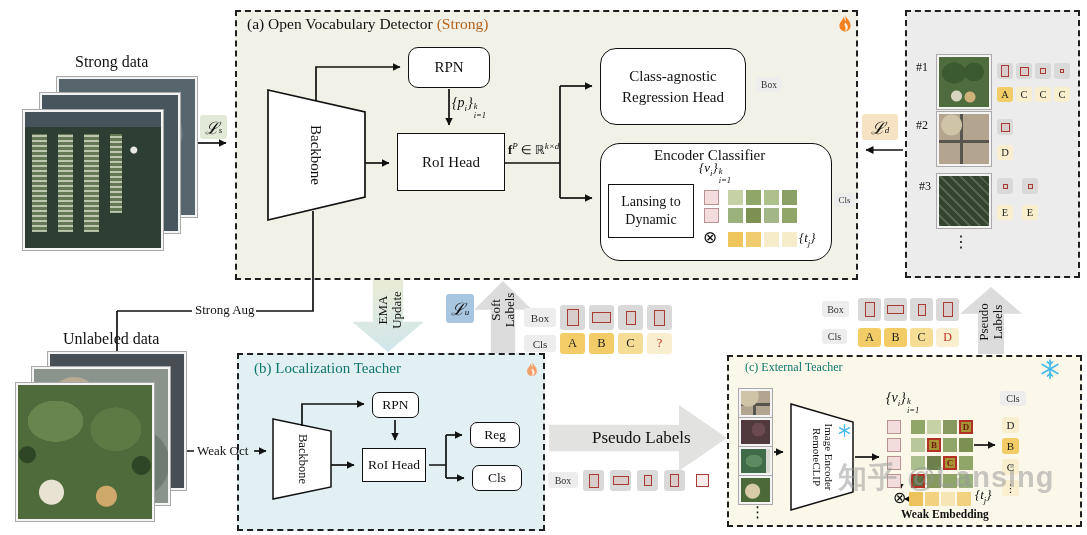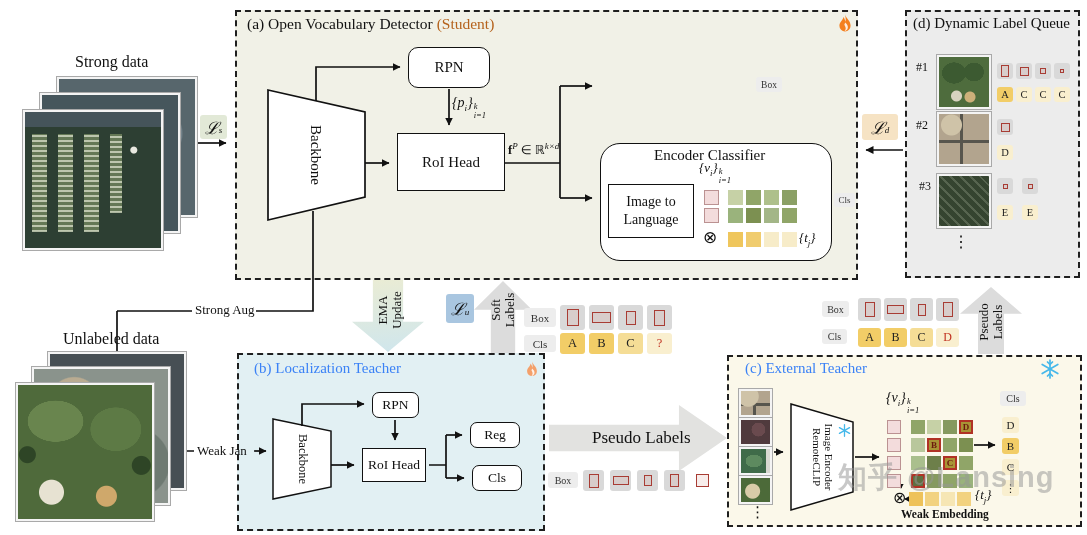--- a/index.html
+++ b/index.html
@@ -3,21 +3,21 @@
 <meta charset="utf-8">
 <style>
   *{box-sizing:border-box;margin:0;padding:0}
   body{margin:0;background:#fff}
   .stage{position:relative;width:1087px;height:535px;background:#fff;font-family:"Liberation Serif",serif;color:#111;overflow:hidden}
   .abs{position:absolute;z-index:3}
   .panel{position:absolute;border:2px dashed #1f1f1f;z-index:0}
   .box{position:absolute;background:#fff;border:1.6px solid #111;display:flex;align-items:center;justify-content:center;text-align:center;z-index:3;font-family:"Liberation Serif",serif}
   .rbox{border-radius:10px}
   .t{position:absolute;z-index:3;font-family:"Liberation Serif",serif;white-space:nowrap}
-  .teal{color:#3b82f6}
+  .teal{color:#0f766e}
   .accent{color:#b5621c}
   .tag{position:absolute;z-index:3;background:#ededed;border-radius:3px;color:#333;display:flex;align-items:center;justify-content:center;font-family:"Liberation Serif",serif}
   .lossbadge{position:absolute;z-index:3;display:flex;align-items:center;justify-content:center;border-radius:3px;font-style:italic;font-size:15px}
   .lscr{font-size:17px;font-style:italic}
   .lossbadge sub{font-size:9px;font-style:italic;transform:translateY(3px)}
   .vrt{position:absolute;z-index:3;display:flex;flex-direction:column;align-items:center;justify-content:center;text-align:center;line-height:1.08}
   .rot90{transform:rotate(90deg)}
   .rotm90{transform:rotate(-90deg)}
   .blockarrow{position:absolute;z-index:1}
   .up{clip-path:polygon(50% 0,100% 40%,71% 40%,71% 100%,29% 100%,29% 40%,0 40%);background:#dcdcdc}
@@ -94,48 +94,51 @@
   <div class="lossbadge" style="left:200px;top:115px;width:27px;height:24px;background:#e2e9d7">
       <span class="lscr">ℒ</span>
       <sub>s</sub>
     </div>
 
   <div class="t" style="left:195px;top:302px;font-size:13px">Strong Aug</div>
   <div class="t" style="left:63px;top:330px;font-size:16px">Unlabeled data</div>
   <div class="sat sat-u-back" style="left:48px;top:352px;width:138px;height:138px"></div>
   <div class="sat sat-u-mid" style="left:32px;top:367px;width:138px;height:138px"></div>
   <div class="sat sat-park" style="left:16px;top:383px;width:138px;height:138px"></div>
-  <div class="t" style="left:197px;top:443px;font-size:13px">Weak Jan</div>
-
-  <div class="t" style="left:247px;top:15px;font-size:15.5px"><span>(a) Open Vocabulary Detector </span><span class="accent">(Student)</span></div>
+  <div class="t" style="left:197px;top:443px;font-size:13px">Weak Oct</div>
+
+  <div class="t" style="left:247px;top:15px;font-size:15.5px"><span>(a) Open Vocabulary Detector </span><span class="accent">(Strong)</span></div>
   <div class="abs" style="left:837px;top:14px;width:16px;height:22px">
     <svg width="16" height="22" viewBox="0 0 20 26">
         <path fill="#f4801f" d="M10 0c1.5 5 7 7.5 7 14a7 7 0 01-14 0C3 9 7.5 7.5 8 3c1.2 1.8 2.2 3.5 2.6 6C11.4 6.5 10.5 3 10 0z"></path>
         <path fill="#fff" opacity=".85" d="M10.2 10c2.4 2.3 3.8 4 3.3 6.8-.4 2.2-2 3.6-4.1 3.7 1.1-1.2 1.6-2.3 1.4-3.8-.2-1.6-1-2.6-1.6-4 .4-.9.7-1.7 1-2.7z"></path>
       </svg>
   </div>
   <div class="vrt rot90" style="left:281px;top:142px;width:70px;height:26px;font-size:15px">
       <span>Backbone</span>
     </div>
   <div class="box rbox" style="left:408px;top:47px;width:82px;height:41px;font-size:15px">
       <span>RPN</span>
     </div>
   <div class="t math" style="left:452px;top:95px;font-size:14px"><span>{p</span><sub>i</sub><span>}</span><span class="mst">
         <span>k</span>
         <span>i=1</span>
       </span></div>
   <div class="box" style="left:397px;top:133px;width:108px;height:58px;font-size:15px">
       <span>RoI Head</span>
     </div>
   <div class="t" style="left:508px;top:141px;font-size:12.5px"><b>f</b><sup class="math">P</sup><span> ∈ ℝ</span><sup class="math">k×d</sup></div>
+  <div class="box rbox" style="left:600px;top:48px;width:146px;height:77px;border-radius:16px;font-size:15px;line-height:1.35">
+      <span><span>Class-agnostic</span><br><span>Regression Head</span></span>
+    </div>
   <div class="tag" style="left:756px;top:77px;width:26px;height:15px;font-size:9.5px">Box</div>
   <div class="box rbox" style="left:600px;top:143px;width:232px;height:118px;border-radius:20px"></div>
   <div class="t" style="left:654px;top:147px;font-size:15px">Encoder Classifier</div>
   <div class="box" style="left:608px;top:184px;width:86px;height:54px;font-size:14px;line-height:1.3">
-      <span><span>Image to</span><br><span>Language</span></span>
+      <span><span>Lansing to</span><br><span>Dynamic</span></span>
     </div>
   <div class="t math" style="left:699px;top:160px;font-size:13px"><span>{v</span><sub>i</sub><span>}</span><span class="mst">
         <span>k</span>
         <span>i=1</span>
       </span></div>
   <div class="row" style="left:704px;top:190px;flex-direction:column;gap:3px">
     <div class="pkc" style="width:15px;height:15px"></div>
       <div class="pkc" style="width:15px;height:15px"></div>
   </div>
   <div class="grid" style="left:728px;top:190px;grid-template-columns:repeat(4,15px);grid-template-rows:repeat(2,15px);gap:3px">
@@ -232,21 +235,21 @@
       </div>
     <div class="gc" style="width:21px;height:21px">
         <div class="rr" style="width:8px;height:11px"></div>
       </div>
     <div class="gc" style="width:21px;height:21px">
         <div class="rr" style="width:9px;height:13px"></div>
       </div>
   </div>
   <div class="abs rr" style="left:696px;top:474px;width:13px;height:13px"></div>
 
-  <div class="t teal" style="left:745px;top:360px;font-size:15px">(c) External Teacher</div>
+  <div class="t teal" style="left:745px;top:360px;font-size:12px">(c) External Teacher</div>
   <div class="abs" style="left:1040px;top:359px">
     <svg width="20" height="20" viewBox="0 0 20 20">
         <g stroke="#45b8ea" stroke-width="1.7" stroke-linecap="round">
           <line x1="10" y1="1" x2="10" y2="19"></line>
           <line x1="2.2" y1="5.5" x2="17.8" y2="14.5"></line>
           <line x1="2.2" y1="14.5" x2="17.8" y2="5.5"></line>
           <line x1="7.5" y1="3" x2="10" y2="5.5"></line>
           <line x1="12.5" y1="3" x2="10" y2="5.5"></line>
           <line x1="7.5" y1="17" x2="10" y2="14.5"></line>
           <line x1="12.5" y1="17" x2="10" y2="14.5"></line>
@@ -336,21 +339,20 @@
     <div class="yb yb-dark" style="width:23px;height:19px;font-size:12px">A</div>
     <div class="yb yb-dark" style="width:23px;height:19px;font-size:12px">B</div>
     <div class="yb yb-mid" style="width:23px;height:19px;font-size:12px">C</div>
     <div class="yb yb-light redtx" style="width:23px;height:19px;font-size:12px">D</div>
   </div>
   <div class="vrt rotm90" style="left:965px;top:307px;width:52px;height:30px;font-size:13px">
       <span>Pseudo</span>
       <span>Labels</span>
     </div>
 
-  <div class="t" style="left:913px;top:15px;font-size:15px">(d) Dynamic Label Queue</div>
   <div class="t" style="left:916px;top:60px;font-size:12px">#1</div>
   <div class="sat sat-q1" style="left:937px;top:55px;width:54px;height:54px"></div>
   <div class="row" style="left:997px;top:63px;gap:3px">
     <div class="gc" style="width:16px;height:16px">
         <div class="rr" style="width:8px;height:12px"></div>
       </div>
     <div class="gc" style="width:16px;height:16px">
         <div class="rr" style="width:9px;height:9px"></div>
       </div>
     <div class="gc" style="width:16px;height:16px">

